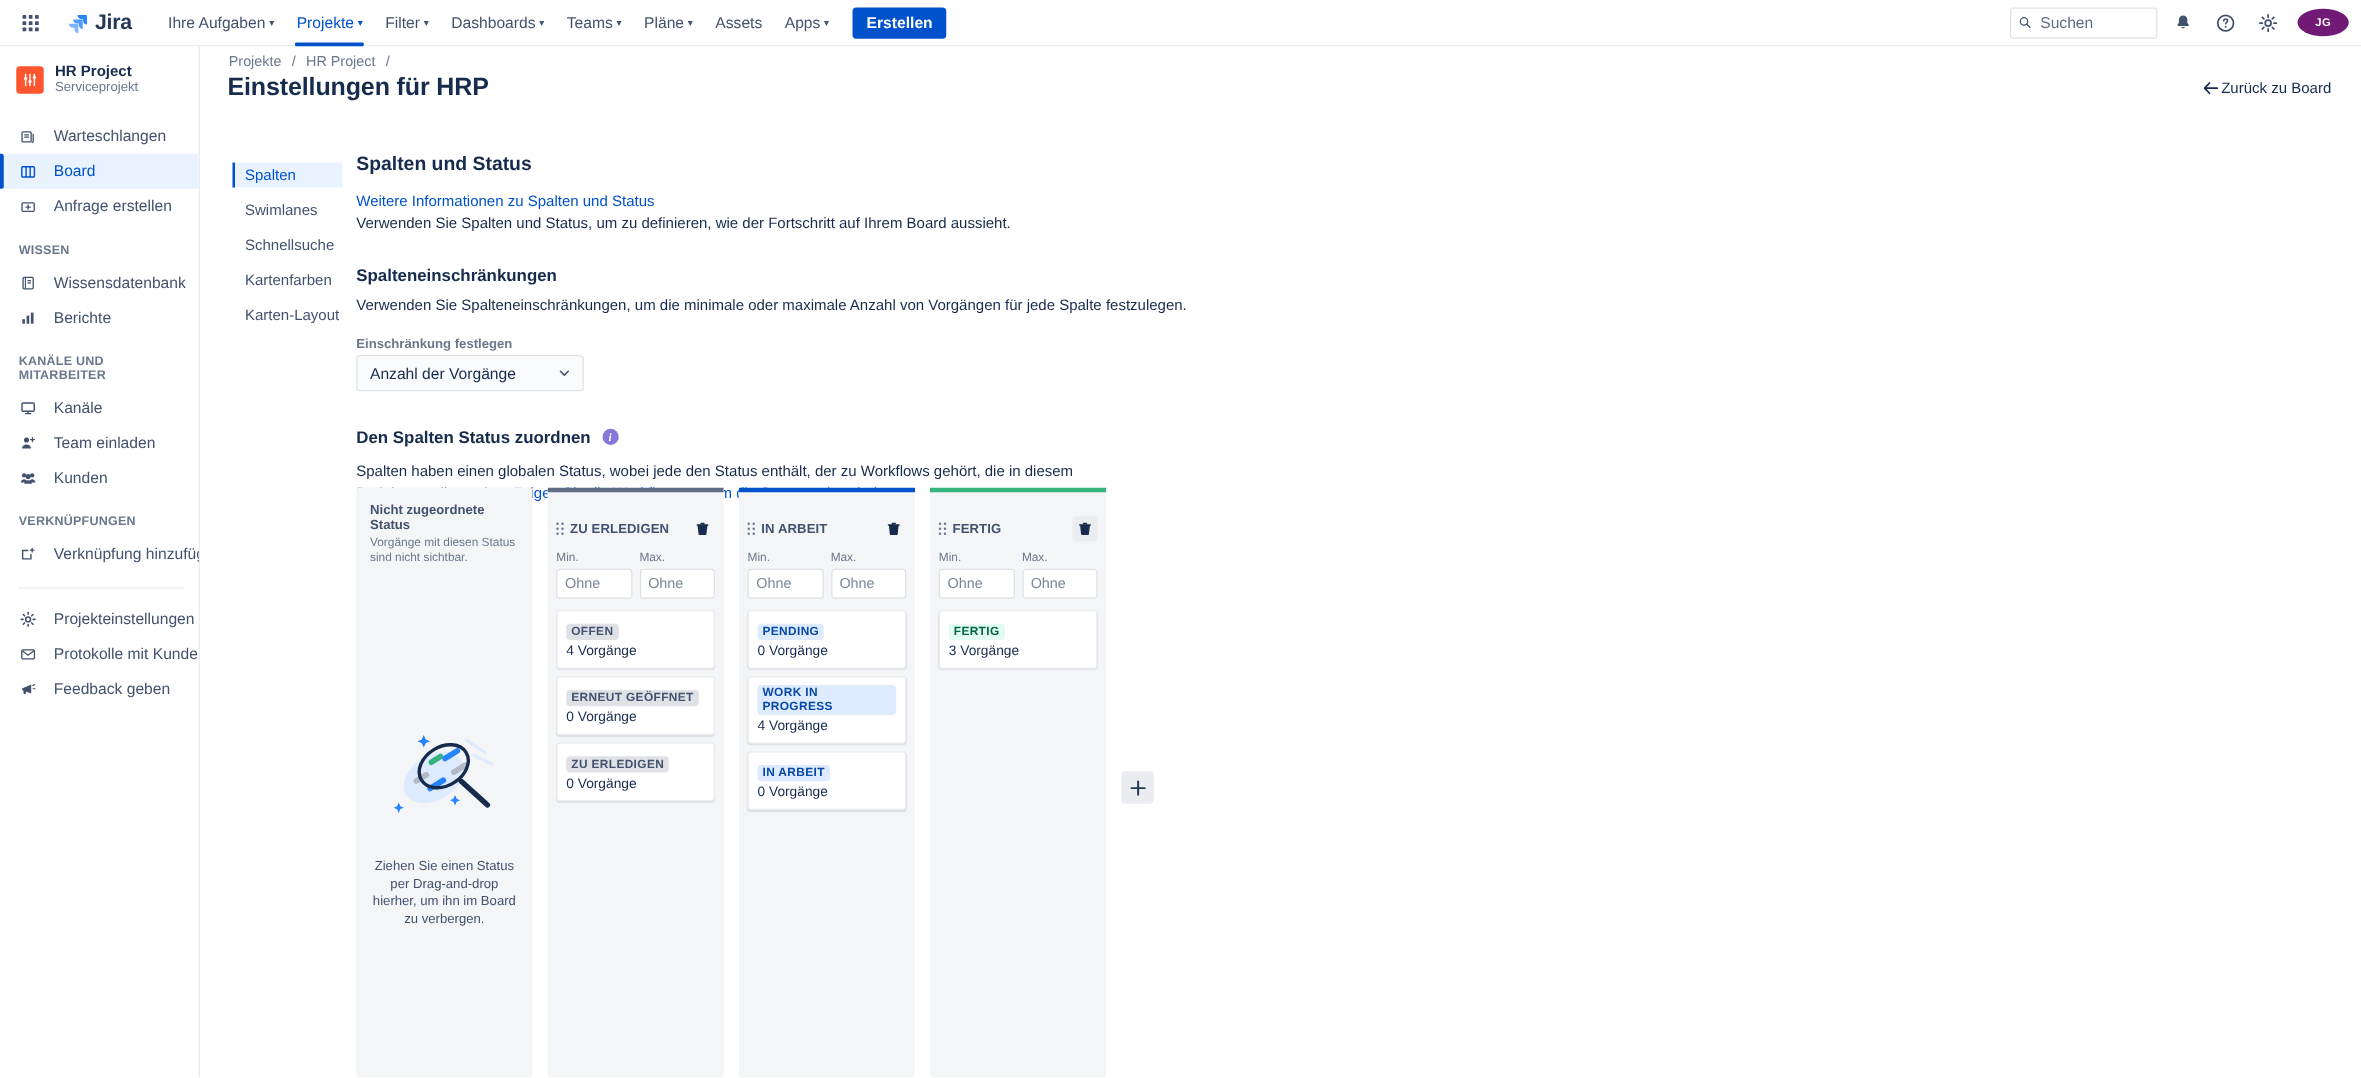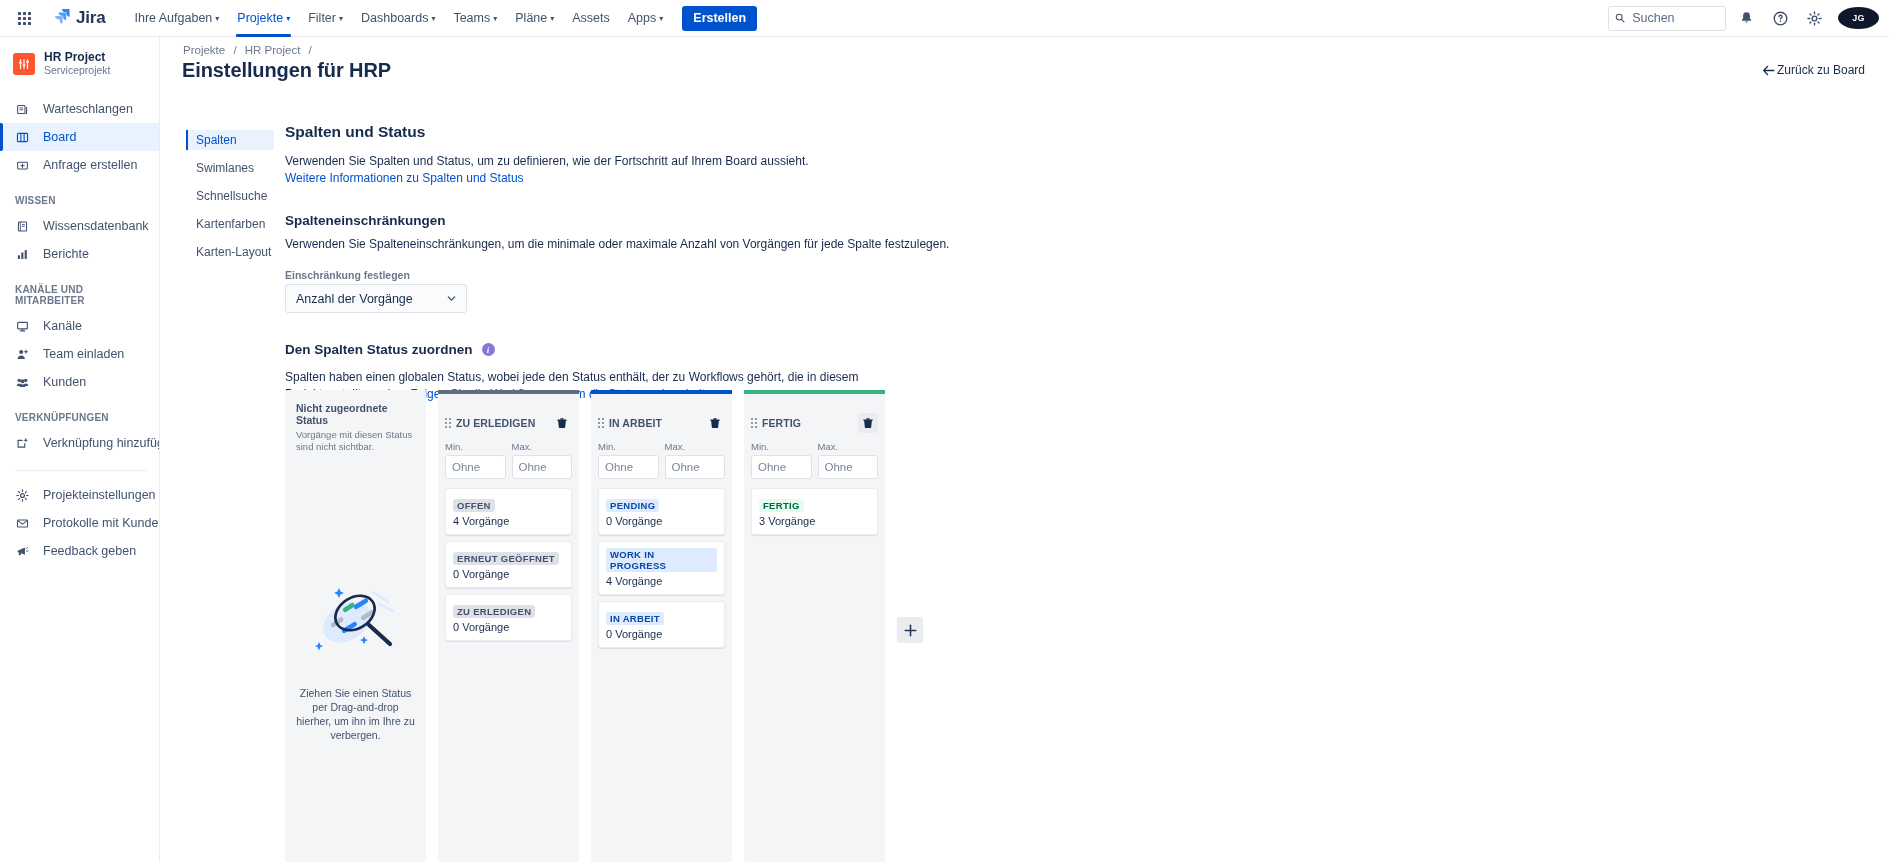--- a/index.html
+++ b/index.html
@@ -25,21 +25,21 @@
   }
   .app-switcher {
     width: 32px; height: 32px; margin-left: 8px;
     display: flex; align-items: center; justify-content: center;
     border-radius: 3px; cursor: pointer;
   }
   .grid-dots { display: grid; grid-template-columns: repeat(3, 3px); gap: 2px; }
   .grid-dots i { width: 3px; height: 3px; background: #42526E; border-radius: 0.5px; display: block; }
 
   .jira-logo {
-    display: flex; align-items: flex-start; gap: 5px;
+    display: flex; align-items: flex-end; gap: 5px;
     margin-left: 8px; padding: 4px 6px; border-radius: 3px; cursor: pointer;
   }
   .jira-logo-text { font-size: 17px; font-weight: 600; color: #253858; letter-spacing: -0.2px; }
 
   .nav-items { display: flex; align-items: center; margin-left: 14px; height: 37px; }
   .nav-item {
     position: relative;
     display: flex; align-items: center; gap: 3px;
     height: 37px; padding: 0 9px;
     font-size: 12.5px; color: #42526E; cursor: pointer; white-space: nowrap;
@@ -73,21 +73,21 @@
     font-family: "Liberation Sans", sans-serif;
   }
   .search-input::placeholder { color: #5E6C84; }
   .icon-btn {
     width: 28px; height: 28px; border-radius: 50%;
     display: flex; align-items: center; justify-content: center;
     cursor: pointer; color: #42526E; margin-left: 4px;
   }
   .avatar {
     width: 41px; height: 22px; border-radius: 50%;
-    background: #0f172a; color: #fff;
+    background: #701a75; color: #fff;
     font-size: 9px; font-weight: 700;
     display: flex; align-items: center; justify-content: center;
     margin-left: 8px; cursor: pointer; letter-spacing: 0.2px;
   }
 
   
   .sidebar {
     position: absolute; top: 37px; left: 0;
     width: 160px; height: 825px;
     background: #ffffff;
@@ -571,22 +571,22 @@
   <div class="settings-tabs">
     <div class="stab active">Spalten</div>
     <div class="stab">Swimlanes</div>
     <div class="stab">Schnellsuche</div>
     <div class="stab">Kartenfarben</div>
     <div class="stab">Karten-Layout</div>
   </div>
 
   <div class="content">
     <h2 class="h2">Spalten und Status</h2>
+    <p class="para"><a class="link">Weitere Informationen zu Spalten und Status</a></p>
     <p class="para">Verwenden Sie Spalten und Status, um zu definieren, wie der Fortschritt auf Ihrem Board aussieht.</p>
-    <p class="para"><a class="link">Weitere Informationen zu Spalten und Status</a></p>
 
     <div class="sec-restrictions">
       <h3 class="h3">Spalteneinschränkungen</h3>
       <p class="para">Verwenden Sie Spalteneinschränkungen, um die minimale oder maximale Anzahl von Vorgängen für jede Spalte festzulegen.</p>
       <div class="field-label">Einschränkung festlegen</div>
       <div class="select-box">
         <span>Anzahl der Vorgänge</span>
         <svg width="11" height="11" viewBox="0 0 12 12">
           <path d="M2.6 4.4 6 7.8l3.4-3.4" fill="none" stroke="#42526E" stroke-width="1.4" stroke-linecap="round" stroke-linejoin="round"></path>
         </svg>
@@ -621,21 +621,21 @@
           <g stroke="#DEEBFF" stroke-width="2.6" stroke-linecap="round">
             <line x1="70" y1="14" x2="85" y2="24"></line>
             <line x1="76" y1="26" x2="90" y2="33"></line>
           </g>
           <ellipse cx="52" cy="35" rx="21" ry="15.5" transform="rotate(-32 52 35)" fill="none" stroke="#172B4D" stroke-width="2.7"></ellipse>
           <line x1="66" y1="47" x2="87" y2="66" stroke="#172B4D" stroke-width="4.2" stroke-linecap="round"></line>
           <path d="M36 10l1.6 3.6L41 15l-3.4 1.5L36 20l-1.6-3.5L31 15l3.4-1.4z" fill="#2684FF"></path>
           <path d="M61 58l1.3 2.9 2.8 1.2-2.8 1.2L61 66.4l-1.3-3.1-2.8-1.2 2.8-1.2z" fill="#2684FF"></path>
           <path d="M16 64l1.3 2.9 2.8 1.2-2.8 1.2L16 72.4l-1.3-3.1-2.8-1.2 2.8-1.2z" fill="#2684FF"></path>
         </svg>
-        <div class="dz-text">Ziehen Sie einen Status per Drag-and-drop hierher, um ihn im Ihre zu verbergen.</div>
+        <div class="dz-text">Ziehen Sie einen Status per Drag-and-drop hierher, um ihn im Board zu verbergen.</div>
       </div>
     </div>
 
     <div class="col" style="border-top-color:#5E6C84">
       <div class="col-head">
         <span class="drag-handle">
             <i></i>
             <i></i>
             <i></i>
             <i></i>

